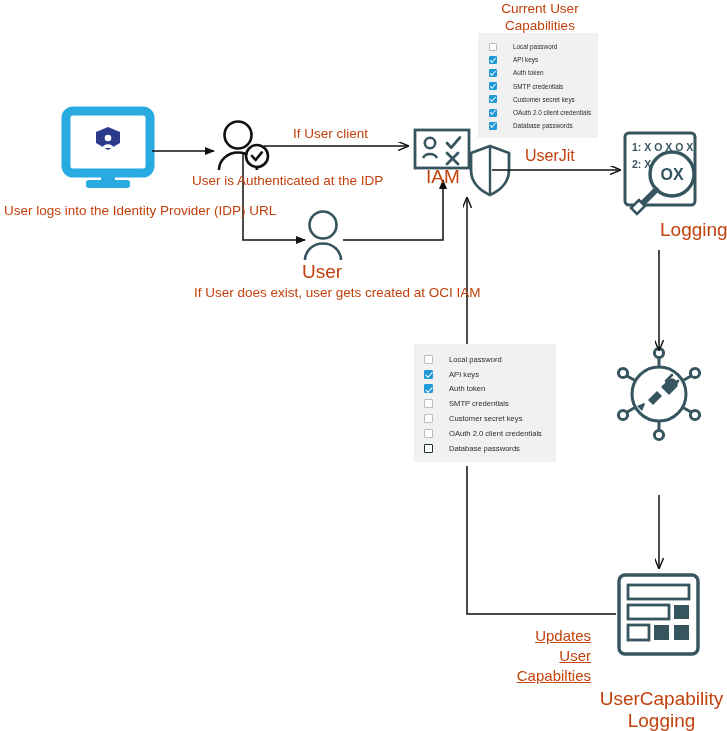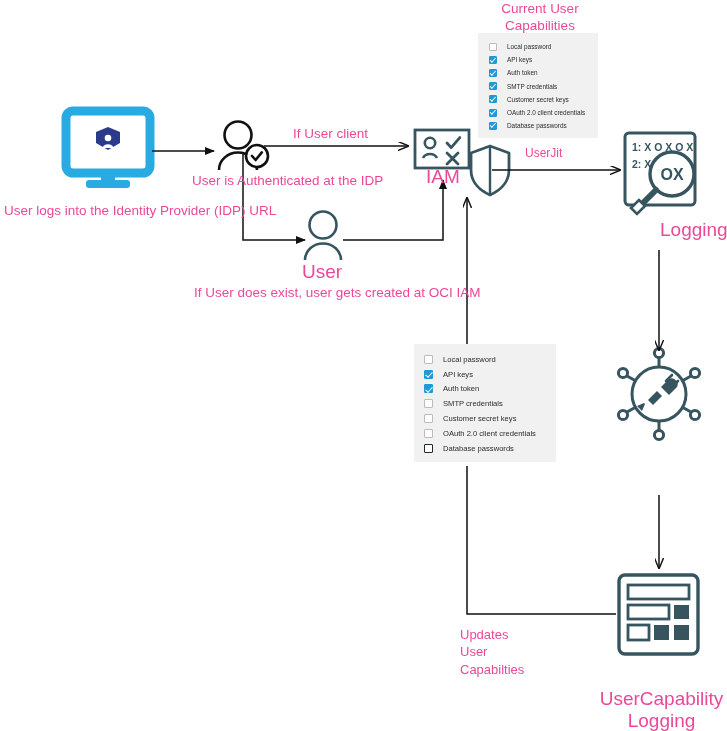--- a/index.html
+++ b/index.html
@@ -17,64 +17,64 @@
     width: 727px;
     height: 731px;
     overflow: hidden;
     background: #ffffff;
   }
 
   
   .lbl {
     position: absolute;
     font-family: "Liberation Sans", sans-serif;
-    color: #ec4899;
+    color: #c2410c;
     white-space: pre;
     line-height: 1.15;
   }
   .lbl-c { text-align: center; }
 
   #title-current-caps {
     left: 470px; top: 0px; width: 140px;
     font-size: 13.5px; text-align: center; line-height: 1.28;
   }
   #label-if-user-exists { left: 293px; top: 126px; font-size: 13.5px; }
-  #label-userjit        { left: 525px; top: 147px; font-size: 12px; }
+  #label-userjit        { left: 525px; top: 147px; font-size: 16px; }
   #label-auth-idp       { left: 192px; top: 173px; font-size: 13.5px; }
   #label-idp-url        { left: 4px;   top: 203px; font-size: 13.5px; }
   #label-user-node      { left: 302px; top: 261px; font-size: 19px; }
   #label-user-created   { left: 194px; top: 285px; font-size: 13.5px; }
   #label-iam            { left: 426px; top: 166px; font-size: 19px; }
   #label-logging        { left: 621px; top: 219px; font-size: 19px; margin-left: 39px; }
   #label-sch {
     left: 586px; top: 437px; width: 142px;
     font-size: 19px; text-align: center; line-height: 1.18;
   }
   #label-fn {
     left: 596px; top: 688px; width: 131px;
     font-size: 19px; text-align: center; line-height: 1.18;
   }
   #label-updates {
     left: 460px; top: 626px; width: 131px;
-    font-size: 13px; text-align: left; line-height: 1.33;
+    font-size: 15px; text-align: right; line-height: 1.33; text-decoration: underline;
   }
 
   
   .cap-panel {
     position: absolute;
     background: #f1f1f1;
     box-sizing: border-box;
   }
   #cap-panel-top  { left: 478px; top: 33px;  width: 120px; height: 105px; }
   #cap-panel-low  { left: 414px; top: 344px; width: 142px; height: 118px; }
 
   .cap-row {
     display: flex;
     align-items: center;
-    gap: 10px;
+    gap: 16px;
   }
   #cap-panel-top .cap-row { padding: 0 0 0 11px; height: 13.2px; }
   #cap-panel-top .cap-list { padding-top: 7px; }
   #cap-panel-low .cap-row { padding: 0 0 0 10px; height: 14.8px; }
   #cap-panel-low .cap-list { padding-top: 8px; }
 
   .cbox {
     flex: 0 0 auto;
     box-sizing: border-box;
     background: #ffffff;

